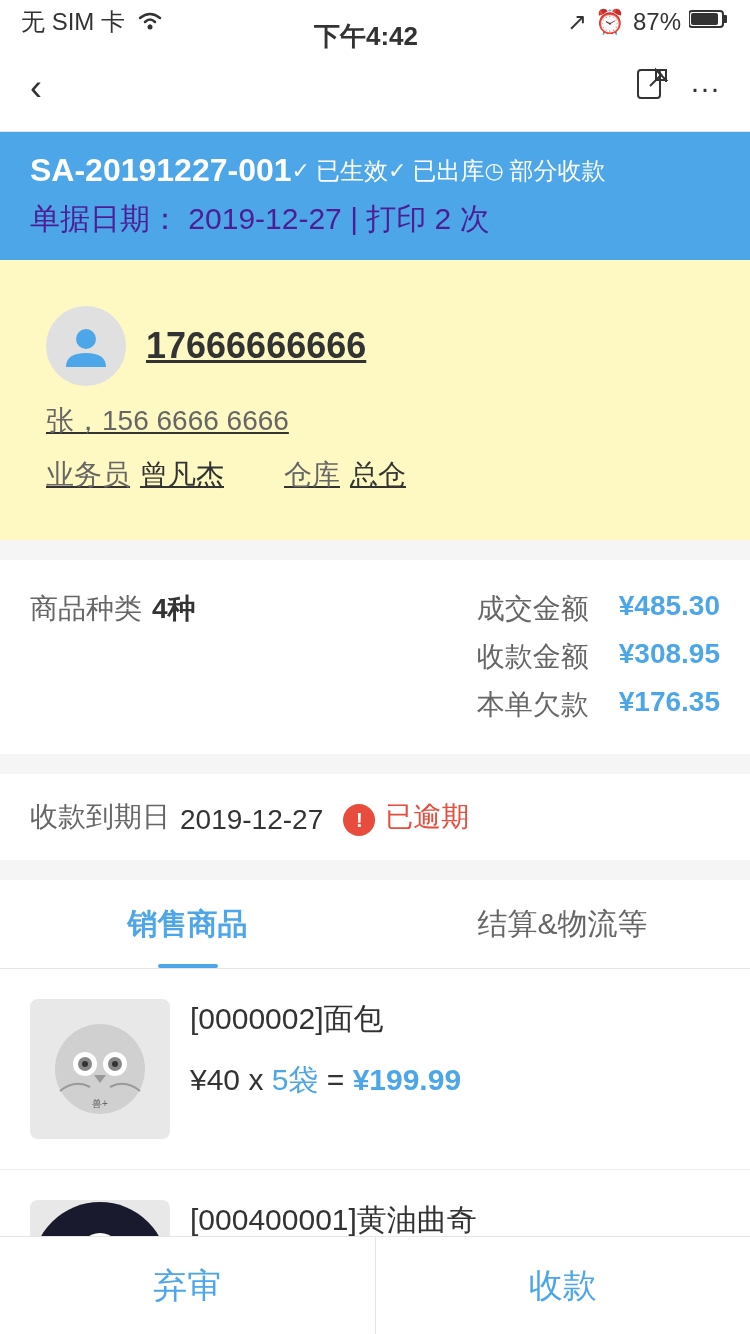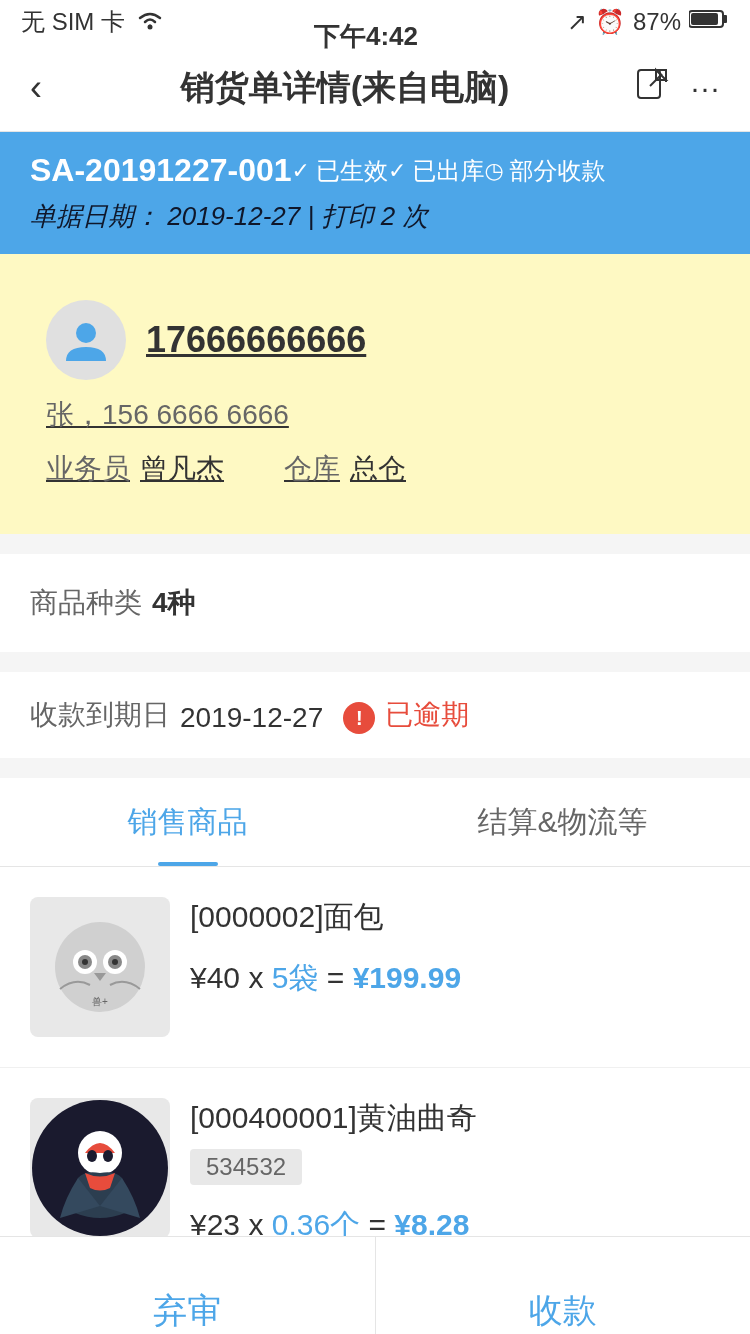--- a/index.html
+++ b/index.html
@@ -82,23 +82,22 @@
       display: flex;
       align-items: center;
       gap: 6px;
       font-size: 24px;
       color: #fff;
     }
     .badge-icon {
       font-size: 22px;
     }
     .banner-row2 {
-      font-size: 26px;
-      color: #0f172a;
-      font-style: italic;
+      font-size: 30px;
+      color: #4c1d95;
     }
 
     
     .customer-card {
       background: #fef9c3;
       padding: 46px;
       margin-bottom: 20px;
       text-decoration: underline;
     }
     .customer-main {
@@ -215,20 +214,21 @@
       display: flex;
       flex-direction: column;
       align-items: center;
       justify-content: center;
       font-size: 30px;
       cursor: pointer;
       position: relative;
     }
     .tab.active {
       color: #4da6e8;
+      font-weight: bold;
     }
     .tab.inactive {
       color: #666;
     }
     .tab-underline {
       position: absolute;
       bottom: 0;
       left: 50%;
       transform: translateX(-50%);
       width: 60px;
@@ -293,21 +293,21 @@
       left: 0;
       width: 750px;
       height: 98px;
       background: #fff;
       border-top: 1px solid #e5e5e5;
       display: flex;
     }
     .bottom-btn {
       flex: 1;
       display: flex;
-      align-items: flex-end;
+      align-items: center;
       justify-content: center;
       font-size: 34px;
       cursor: pointer;
     }
     .bottom-btn.reject {
       color: #4da6e8;
       border-right: 1px solid #e5e5e5;
     }
     .bottom-btn.collect {
       color: #4da6e8;
@@ -338,21 +338,20 @@
         <rect x="0" y="3" width="34" height="16" rx="3" ry="3" stroke="#333" stroke-width="2" fill="none"></rect>
         <rect x="34" y="7" width="4" height="8" rx="1" fill="#333"></rect>
         <rect x="2" y="5" width="27" height="12" rx="2" fill="#333"></rect>
       </svg>
     </span>
   </div>
 </div>
 
 <div class="nav-bar">
   <div class="nav-back">‹</div>
-  <div class="nav-title">销货单详情(来自电脑)</div>
   <div class="nav-actions">
     <span class="nav-icon">
       <svg width="36" height="36" viewBox="0 0 36 36">
         <rect x="4" y="4" width="22" height="28" rx="3" stroke="#333" stroke-width="2" fill="none"></rect>
         <path d="M22 4 L32 14 L22 14 Z" stroke="#333" stroke-width="2" fill="none"></path>
         <path d="M28 14 L28 32 L4 32 L4 4" stroke="none" fill="none"></path>
         <path d="M20 4 L32 4 L32 16" stroke="#333" stroke-width="2" fill="none"></path>
         <path d="M16 20 L28 8" stroke="#333" stroke-width="2"></path>
       </svg>
     </span>
@@ -404,20 +403,34 @@
       <span class="meta-value">总仓</span>
     </div>
   </div>
 </div>
 
 <div class="stats-card">
   <div class="stats-left">
     <span class="stats-label">商品种类</span>
     <span class="stats-value">4种</span>
   </div>
+  <div class="stats-right">
+    <div class="stat-row">
+      <span class="stat-name">成交金额</span>
+      <span class="stat-amount">¥485.30</span>
+    </div>
+    <div class="stat-row">
+      <span class="stat-name">收款金额</span>
+      <span class="stat-amount">¥308.95</span>
+    </div>
+    <div class="stat-row">
+      <span class="stat-name">本单欠款</span>
+      <span class="stat-amount">¥176.35</span>
+    </div>
+  </div>
 </div>
 
 <div class="overdue-card">
   <span class="overdue-label">收款到期日</span>
   <span class="overdue-date">2019-12-27</span>
   <div class="overdue-icon">!</div>
   <span class="overdue-badge">已逾期</span>
 </div>
 
 <div class="tabs-container">

